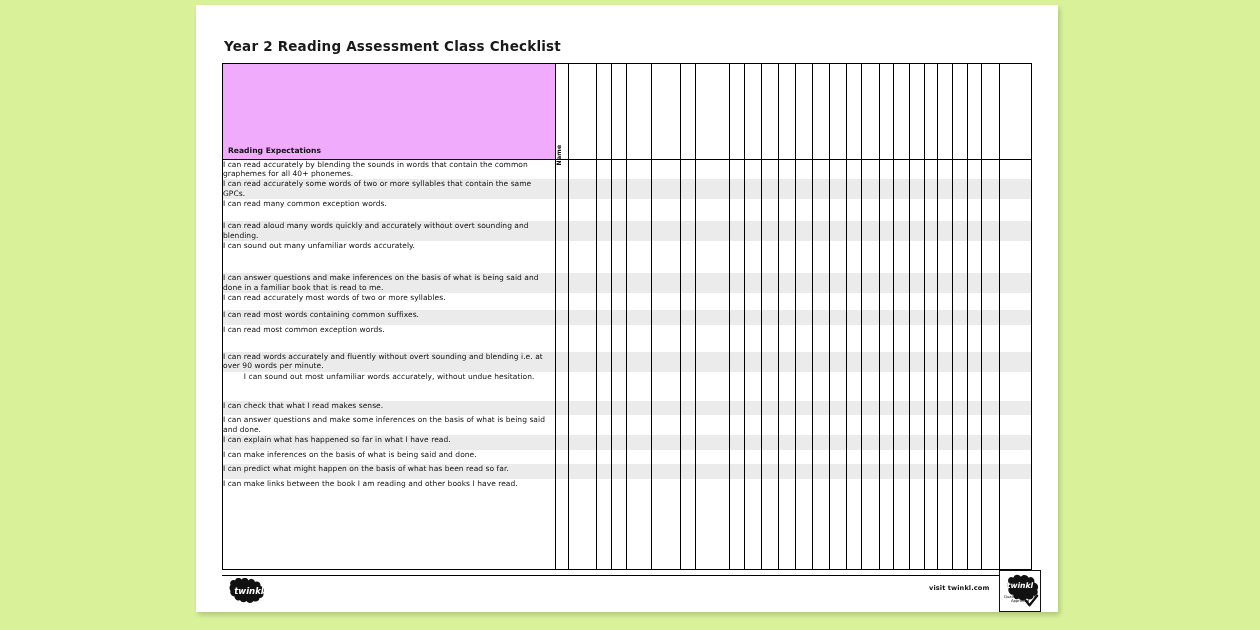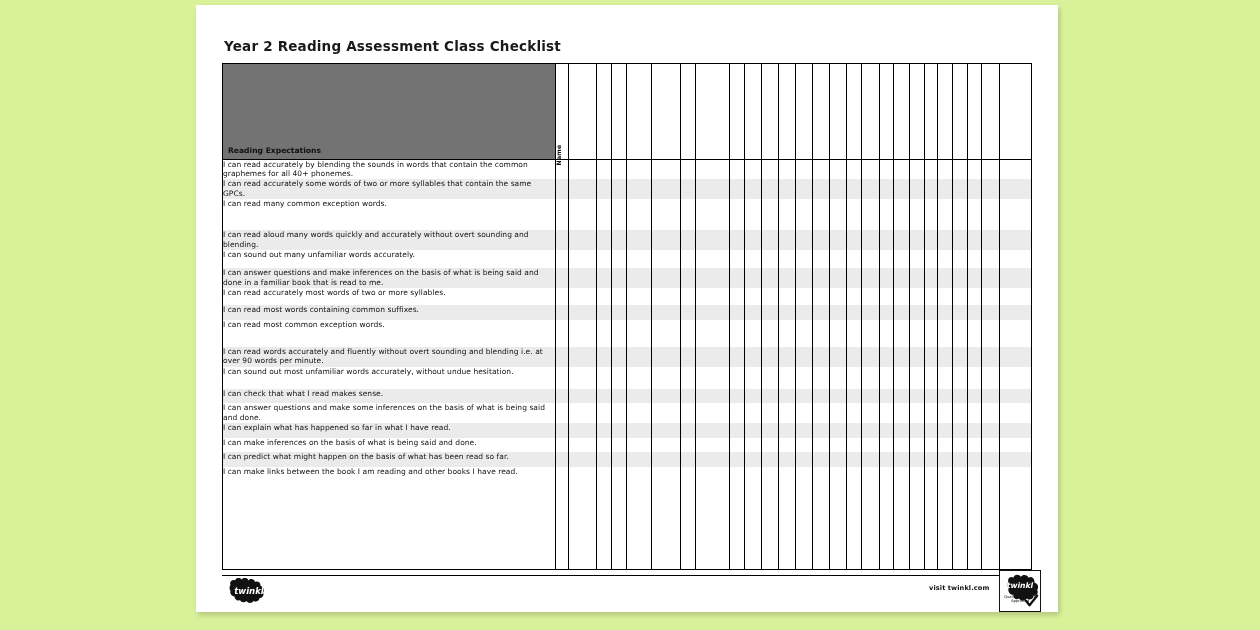--- a/index.html
+++ b/index.html
@@ -62,21 +62,21 @@
   .tbl td:last-child, .tbl th:last-child { border-right: none; }
 
   
   tr.hdr > * {
     border-bottom: 1.6px solid #000;
     height: 95px;
   }
 
   .exp-head {
     position: relative;
-    background: #737373;
+    background: #f0abfc;
   }
   .exp-head-label {
     position: absolute;
     left: 5px;
     bottom: 4px;
     font-size: 7.6px;
     font-weight: bold;
     color: #111;
     white-space: nowrap;
   }
@@ -283,21 +283,21 @@
             <td class="tick-cell"></td>
             <td class="tick-cell"></td>
             <td class="tick-cell"></td>
             <td class="tick-cell"></td>
             <td class="tick-cell"></td>
             <td class="tick-cell"></td>
             <td class="tick-cell"></td>
             <td class="tick-cell"></td>
             <td class="tick-cell"></td>
           </tr>
-          <tr class="drow" style="height: 31px;">
+          <tr class="drow" style="height: 22px;">
             <td class="exp-cell">I can read many common exception words.</td>
             <td class="tick-cell"></td>
             <td class="tick-cell"></td>
             <td class="tick-cell"></td>
             <td class="tick-cell"></td>
             <td class="tick-cell"></td>
             <td class="tick-cell"></td>
             <td class="tick-cell"></td>
             <td class="tick-cell"></td>
             <td class="tick-cell"></td>
@@ -341,21 +341,21 @@
             <td class="tick-cell"></td>
             <td class="tick-cell"></td>
             <td class="tick-cell"></td>
             <td class="tick-cell"></td>
             <td class="tick-cell"></td>
             <td class="tick-cell"></td>
             <td class="tick-cell"></td>
             <td class="tick-cell"></td>
             <td class="tick-cell"></td>
           </tr>
-          <tr class="drow" style="height: 18px;">
+          <tr class="drow" style="height: 32px;">
             <td class="exp-cell">I can sound out many unfamiliar words accurately.</td>
             <td class="tick-cell"></td>
             <td class="tick-cell"></td>
             <td class="tick-cell"></td>
             <td class="tick-cell"></td>
             <td class="tick-cell"></td>
             <td class="tick-cell"></td>
             <td class="tick-cell"></td>
             <td class="tick-cell"></td>
             <td class="tick-cell"></td>
@@ -515,21 +515,21 @@
             <td class="tick-cell"></td>
             <td class="tick-cell"></td>
             <td class="tick-cell"></td>
             <td class="tick-cell"></td>
             <td class="tick-cell"></td>
             <td class="tick-cell"></td>
             <td class="tick-cell"></td>
             <td class="tick-cell"></td>
             <td class="tick-cell"></td>
           </tr>
-          <tr class="drow" style="height: 22px;">
+          <tr class="drow" style="height: 29px; text-align: center;">
             <td class="exp-cell">I can sound out most unfamiliar words accurately, without undue hesitation.</td>
             <td class="tick-cell"></td>
             <td class="tick-cell"></td>
             <td class="tick-cell"></td>
             <td class="tick-cell"></td>
             <td class="tick-cell"></td>
             <td class="tick-cell"></td>
             <td class="tick-cell"></td>
             <td class="tick-cell"></td>
             <td class="tick-cell"></td>

